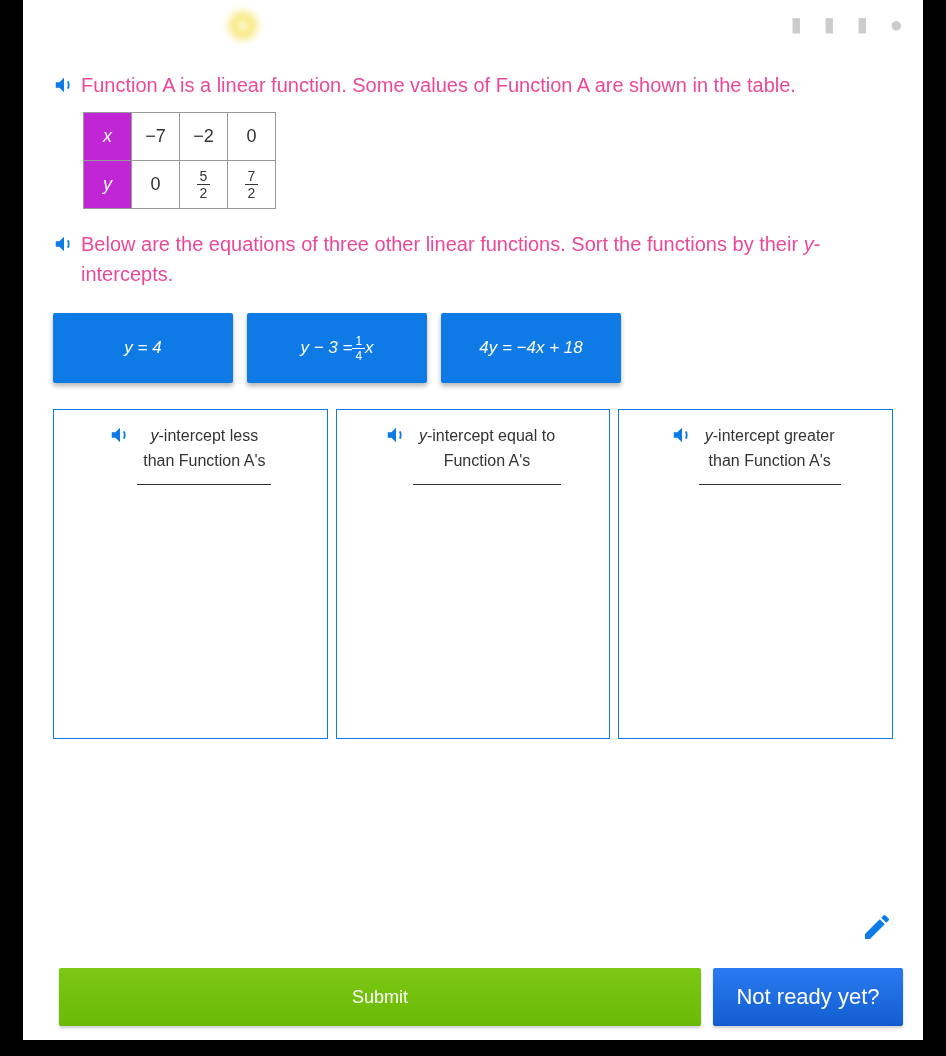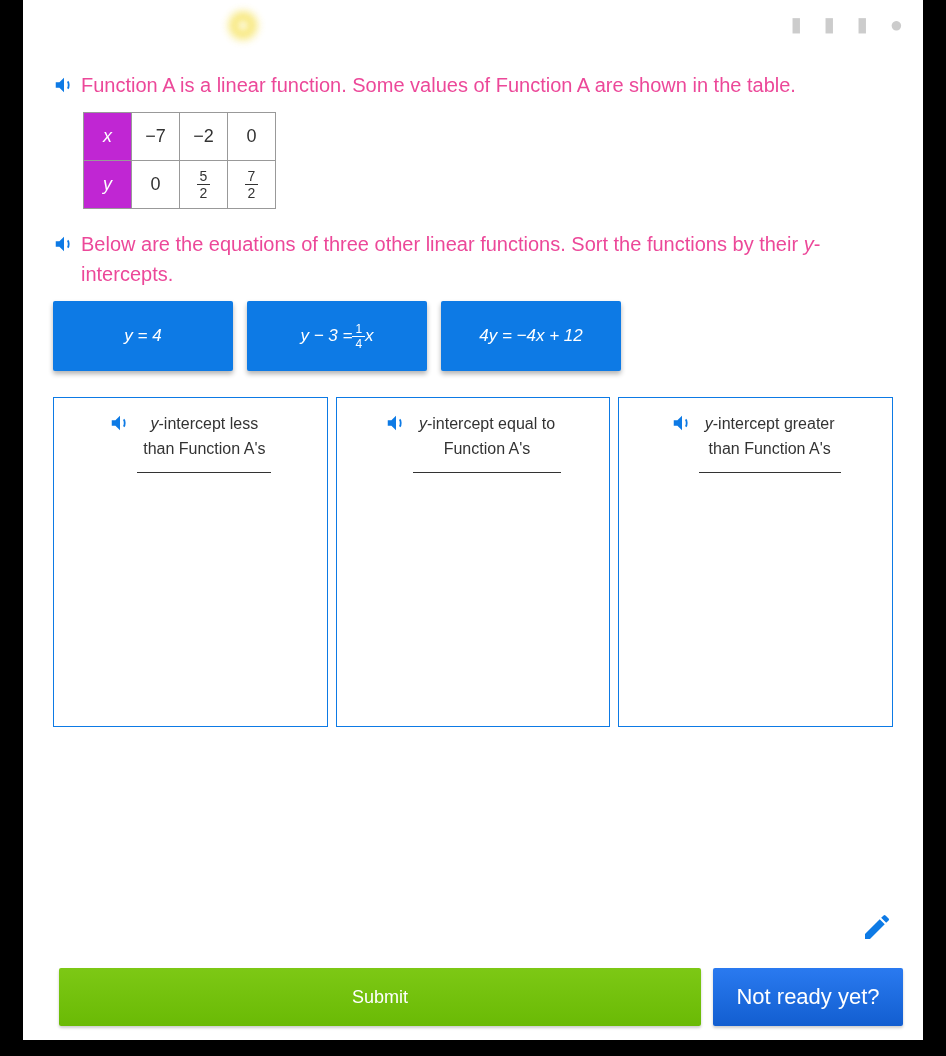--- a/index.html
+++ b/index.html
@@ -80,21 +80,21 @@
     line-height:1;
     vertical-align:middle;
     font-style:normal;
   }
   .frac .n { border-bottom:1px solid currentColor; padding:0 3px 1px; }
   .frac .d { padding-top:1px; }
   
   .tiles {
     display:flex;
     gap: 14px;
-    margin: 12px 0 26px 0;
+    margin: 24px 0 26px 0;
   }
   .tile {
     background:#0d7ae5;
     color:#fff;
     height: 70px;
     width: 180px;
     border-radius:2px;
     box-shadow: 0 3px 5px rgba(0,0,0,.3);
     display:flex;
     align-items:center;
@@ -243,21 +243,21 @@
     </div>
     <div class="tile">
       <span>y − 3 = </span>
       <span class="frac">
           <span class="n">1</span>
           <span class="d">4</span>
         </span>
       <span>x</span>
     </div>
     <div class="tile">
-      <span>4y = −4x + 12</span>
+      <span>4y = −4x + 18</span>
     </div>
   </div>
 
   <div class="zones">
     <div class="zone">
       <div class="zone-head">
         <span class="audio-icon">
           <svg viewBox="0 0 24 24">
               <path fill="#0d7ae5" d="M3 9v6h4l5 5V4L7 9H3z"></path>
               <path fill="none" stroke="#0d7ae5" stroke-width="2" d="M16 8c1.5 1.5 1.5 6.5 0 8"></path>

